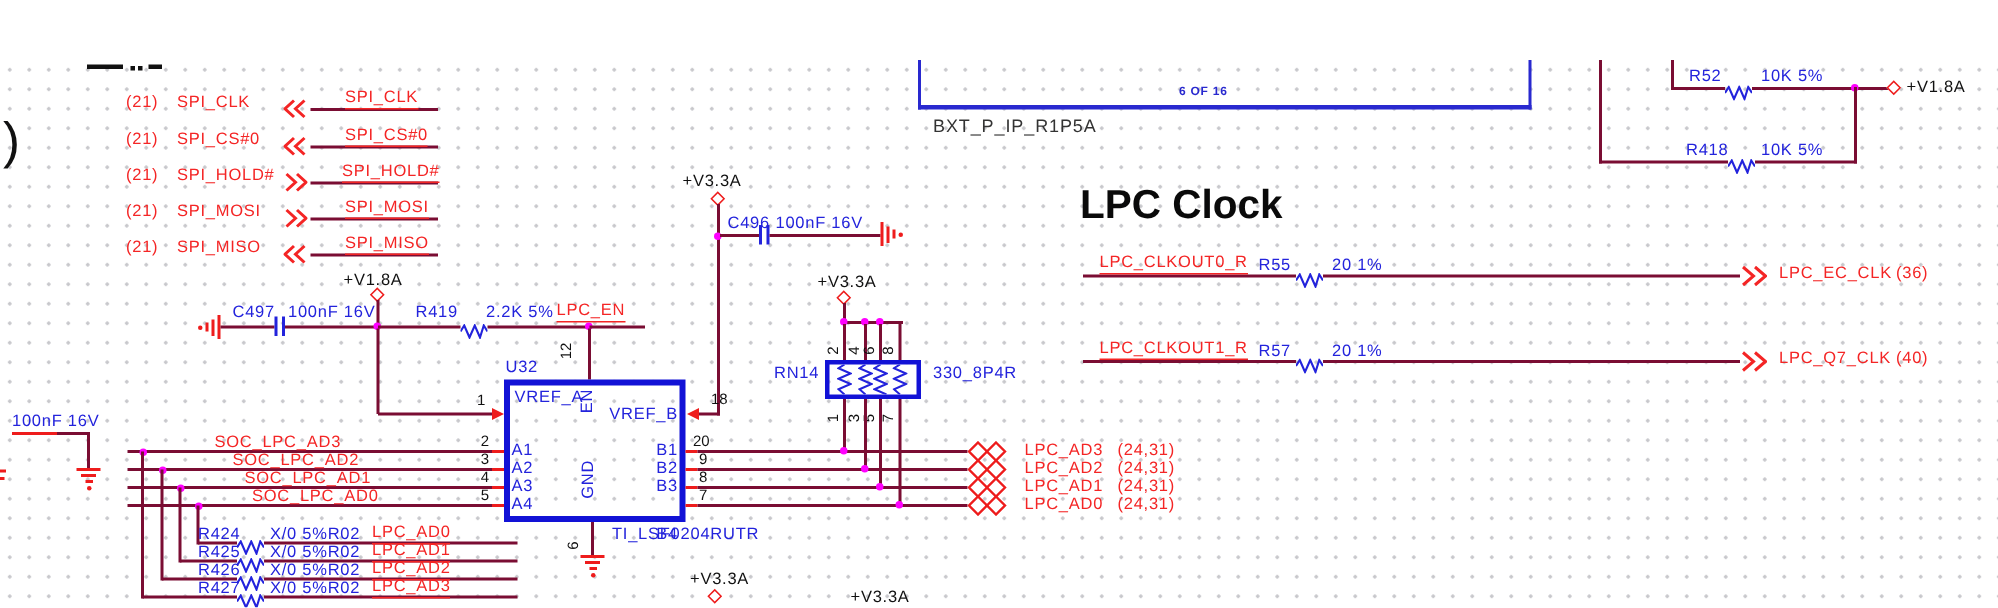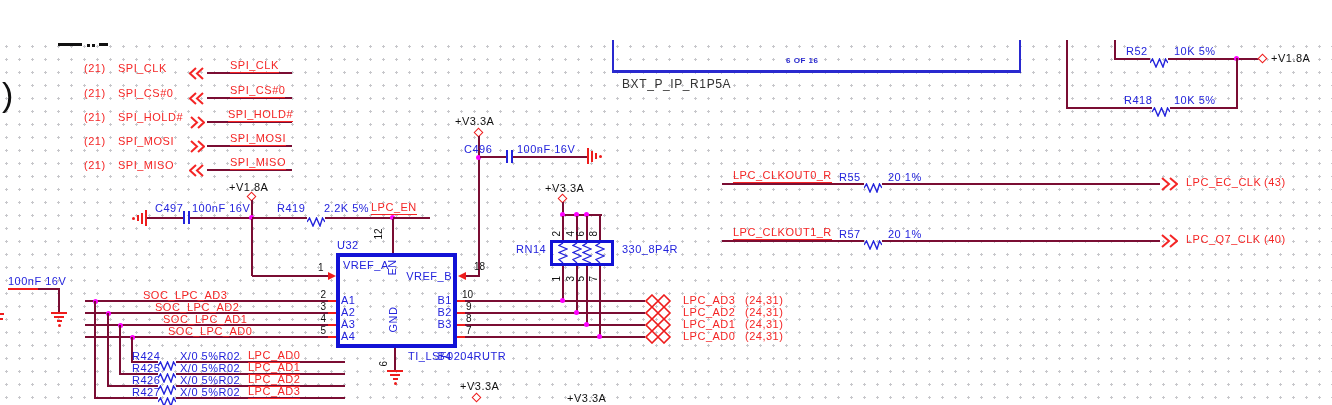--- a/index.html
+++ b/index.html
@@ -224,34 +224,34 @@
     <div class="c rs" style="left:3px;top:4px;width:10px;height:2px"></div>
     <div class="c rs" style="left:6px;top:8px;width:5px;height:2px"></div>
     <div class="c rs" style="left:7px;top:12px;width:3px;height:3px;border-radius:50%"></div>
   </div>
 
   <div class="c arr-l" style="left:458px;top:272px"></div>
   <div class="c wh" style="left:466px;top:275px;width:14px"></div>
   <div class="c wv" style="left:478px;top:157px;height:120px"></div>
   <div class="c sm blk" style="left:474px;top:261px">18</div>
 
-  <div class="c sm blk" style="left:462px;top:289px">10</div>
+  <div class="c sm blk" style="left:462px;top:289px">20</div>
   <div class="c sm blk" style="left:466px;top:301px">9</div>
   <div class="c sm blk" style="left:466px;top:313px">8</div>
   <div class="c sm blk" style="left:466px;top:325px">7</div>
 
   <div class="c t blk" style="left:455px;top:115px">+V3.3A</div>
   <div class="c dmd" style="left:475px;top:129px"></div>
   <div class="c wv" style="left:478px;top:136px;height:21px"></div>
   <div class="c dot" style="left:476px;top:155px"></div>
   <div class="c wh" style="left:480px;top:156px;width:26px"></div>
   <div class="c bb" style="left:506px;top:150px;width:2px;height:13px"></div>
   <div class="c bb" style="left:511px;top:150px;width:2px;height:13px"></div>
   <div class="c wh" style="left:513px;top:156px;width:74px"></div>
-  <div class="c t blue" style="left:464px;top:143px">C496</div>
+  <div class="c t blue" style="left:485px;top:143px">C496</div>
   <div class="c t blue" style="left:517px;top:143px">100nF 16V</div>
   <div class="c" style="left:587px;top:148px;width:16px;height:20px">
     <div class="c rs" style="left:0px;top:0px;width:2px;height:16px"></div>
     <div class="c rs" style="left:4px;top:3px;width:2px;height:11px"></div>
     <div class="c rs" style="left:8px;top:5px;width:2px;height:6px"></div>
     <div class="c rs" style="left:12px;top:7px;width:3px;height:3px;border-radius:50%"></div>
   </div>
 
   <div class="c t blk" style="left:545px;top:182px">+V3.3A</div>
   <div class="c dmd" style="left:559px;top:195px"></div>
@@ -325,35 +325,36 @@
   <div class="c rs" style="left:457px;top:336px;width:8px;height:2px"></div>
   <div class="c wh" style="left:465px;top:336px;width:180px"></div>
   <div class="c dot" style="left:597px;top:334px"></div>
   <div class="c" style="left:645px;top:330px"><svg width="28" height="14">
         <polygon points="7,1 13,7 7,13 1,7" fill="none" stroke="#ee1c1c" stroke-width="1.6"></polygon>
         <polygon points="19,1 25,7 19,13 13,7" fill="none" stroke="#ee1c1c" stroke-width="1.6"></polygon>
       </svg></div>
   <div class="c t red" style="left:683px;top:330px">LPC_AD0</div>
   <div class="c t red" style="left:745px;top:330px">(24,31)</div>
 
+  <div class="c title" style="left:720px;top:122px">LPC Clock</div>
 
   <div class="c wh" style="left:722px;top:183px;width:142px"></div>
   <div class="c t red u" style="left:733px;top:169px">LPC_CLKOUT0_R</div>
   <div class="c t blue" style="left:839px;top:171px">R55</div>
   <div class="c" style="left:864px;top:179px"><svg width="18" height="10">
         <polyline points="0,5 2.5,1 6,9 9.5,1 13,9 15.5,1 18,5" fill="none" stroke="#2323dc" stroke-width="1.4"></polyline>
       </svg></div>
   <div class="c t blue" style="left:888px;top:171px">20 1%</div>
   <div class="c wh" style="left:882px;top:183px;width:278px"></div>
   <div class="c" style="left:1160px;top:177px"><svg width="18" height="14">
         <polyline points="2,1 9,7 2,13" fill="none" stroke="#f42525" stroke-width="2"></polyline>
         <polyline points="10,1 17,7 10,13" fill="none" stroke="#f42525" stroke-width="2"></polyline>
       </svg></div>
   <div class="c t red" style="left:1186px;top:176px">LPC_EC_CLK</div>
-  <div class="c t red" style="left:1264px;top:176px">(43)</div>
+  <div class="c t red" style="left:1264px;top:176px">(36)</div>
 
   <div class="c wh" style="left:722px;top:240px;width:142px"></div>
   <div class="c t red u" style="left:733px;top:226px">LPC_CLKOUT1_R</div>
   <div class="c t blue" style="left:839px;top:228px">R57</div>
   <div class="c" style="left:864px;top:236px"><svg width="18" height="10">
         <polyline points="0,5 2.5,1 6,9 9.5,1 13,9 15.5,1 18,5" fill="none" stroke="#2323dc" stroke-width="1.4"></polyline>
       </svg></div>
   <div class="c t blue" style="left:888px;top:228px">20 1%</div>
   <div class="c wh" style="left:882px;top:240px;width:278px"></div>
   <div class="c" style="left:1160px;top:234px"><svg width="18" height="14">

